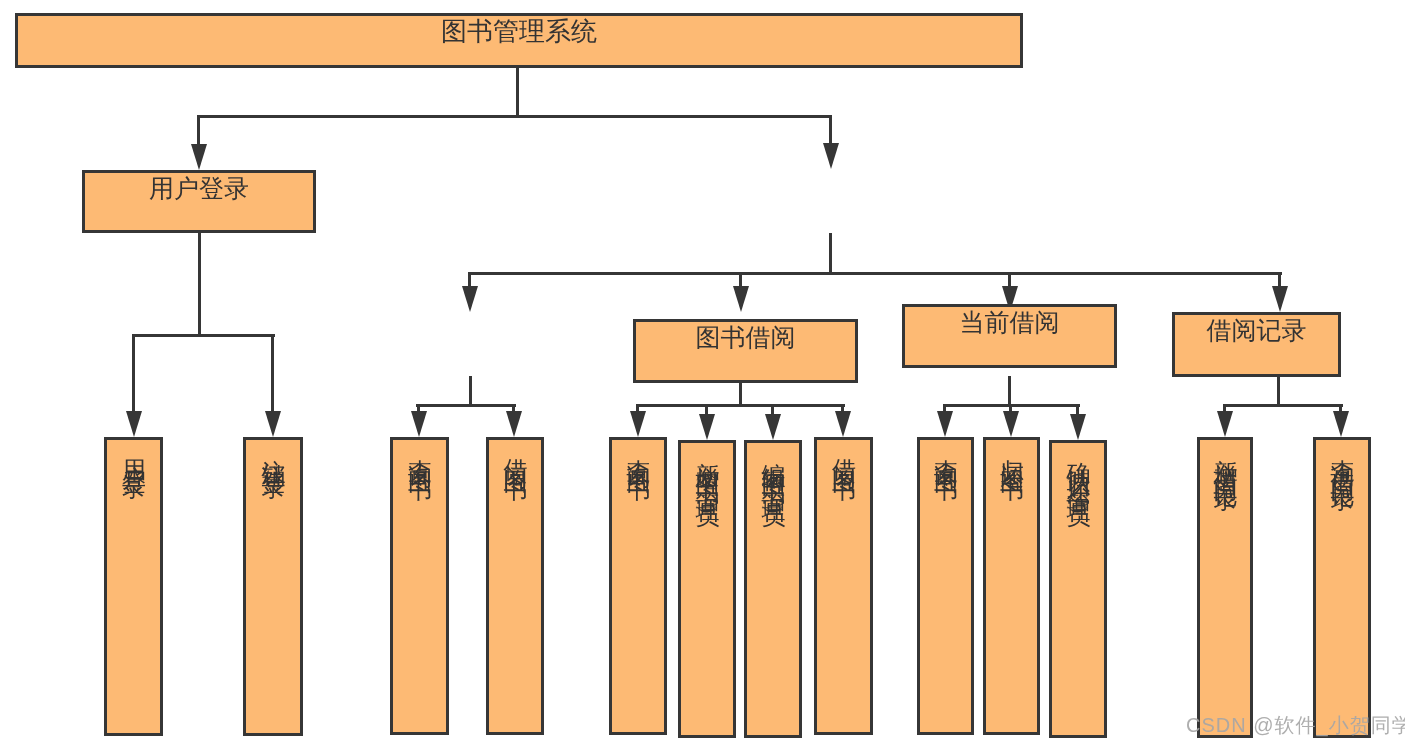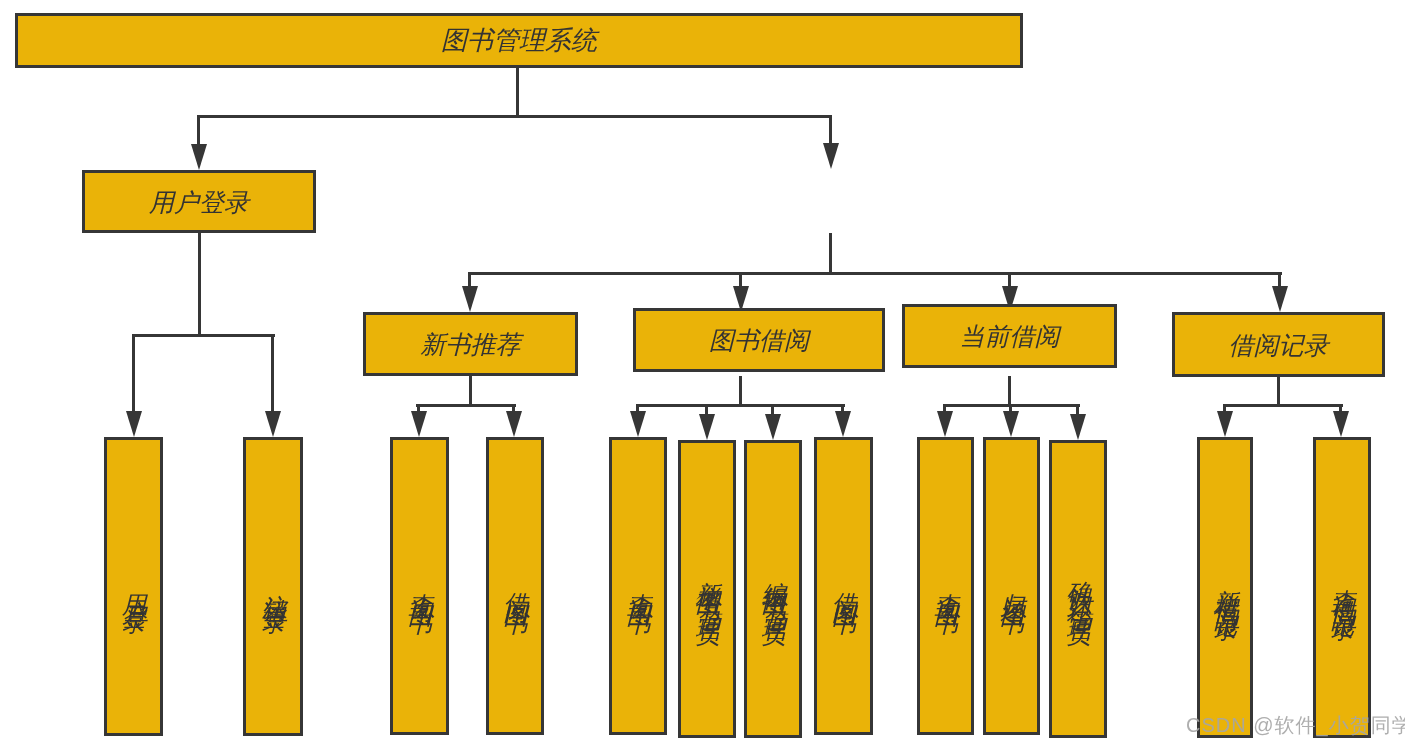--- a/index.html
+++ b/index.html
@@ -13,26 +13,24 @@
     position:relative;
     width:1405px;height:747px;
     background:var(--bg);
     overflow:hidden;
     font-family:"Liberation Sans","DejaVu Sans",sans-serif;
   }
   .box{
     position:absolute;
     box-sizing:border-box;
     border:3px solid var(--line);
-    background:#eab308;
+    background:#fdba74;
     display:flex;
-    align-items:center;
     justify-content:center;
     z-index:2;
-    font-style:italic;
   }
   .box .lbl{
     color:var(--text);
     font-size:25px;
     white-space:nowrap;
     line-height:1.2;
   }
   .box.root .lbl{font-size:26px;}
   .box.v .lbl{
     writing-mode:vertical-rl;
@@ -71,30 +69,27 @@
 <div id="canvas">
 
   <div class="box root" style="left:15px;top:13px;width:1008px;height:55px">
     <span class="lbl">图书管理系统</span>
   </div>
 
   <div class="box" style="left:82px;top:170px;width:234px;height:63px">
     <span class="lbl">用户登录</span>
   </div>
 
-  <div class="box" style="left:363px;top:312px;width:215px;height:64px">
-    <span class="lbl">新书推荐</span>
-  </div>
-  <div class="box" style="left:633px;top:308px;width:252px;height:64px">
+  <div class="box" style="left:633px;top:319px;width:225px;height:64px">
     <span class="lbl">图书借阅</span>
   </div>
   <div class="box" style="left:902px;top:304px;width:215px;height:64px">
     <span class="lbl">当前借阅</span>
   </div>
-  <div class="box" style="left:1172px;top:312px;width:213px;height:65px">
+  <div class="box" style="left:1172px;top:312px;width:169px;height:65px">
     <span class="lbl">借阅记录</span>
   </div>
 
   <div class="box v" style="left:104px;top:437px;width:59px;height:299px">
     <span class="lbl">用户登录</span>
   </div>
   <div class="box v" style="left:243px;top:437px;width:60px;height:299px">
     <span class="lbl">注销登录</span>
   </div>
 

